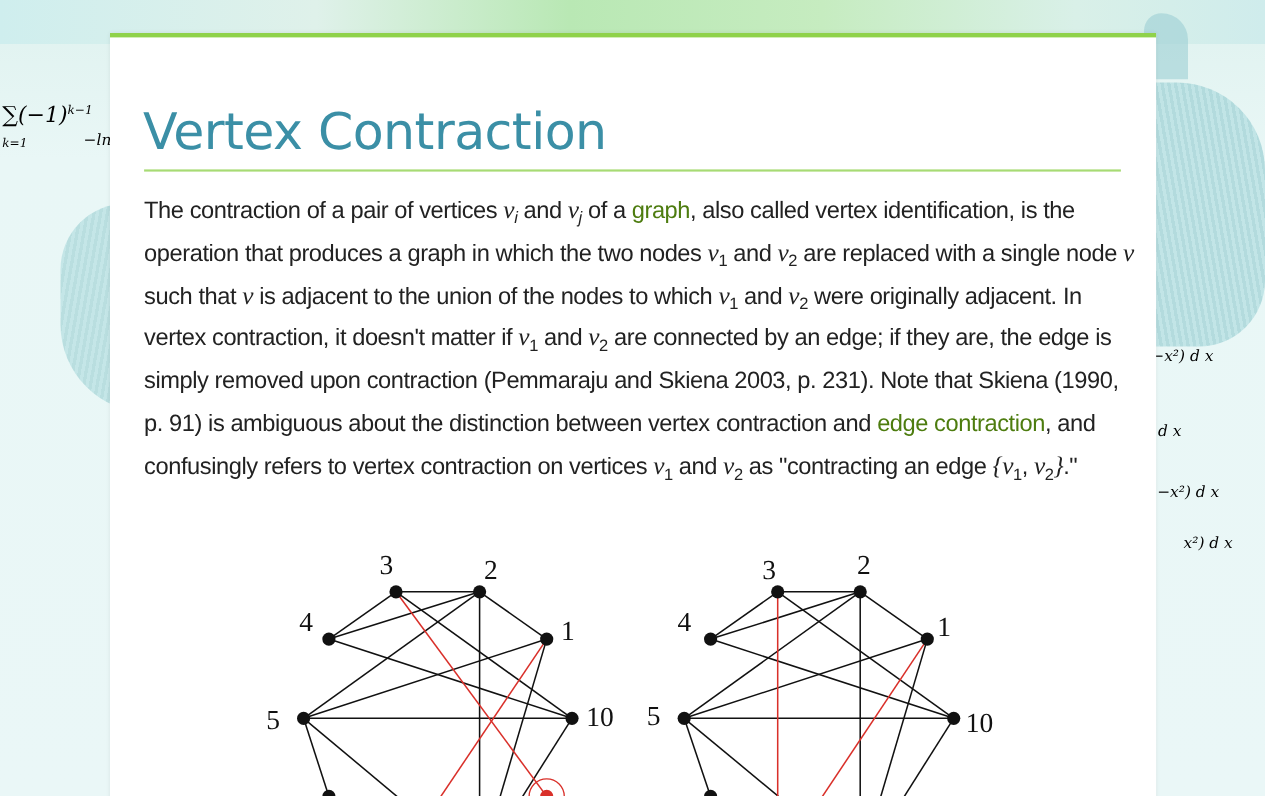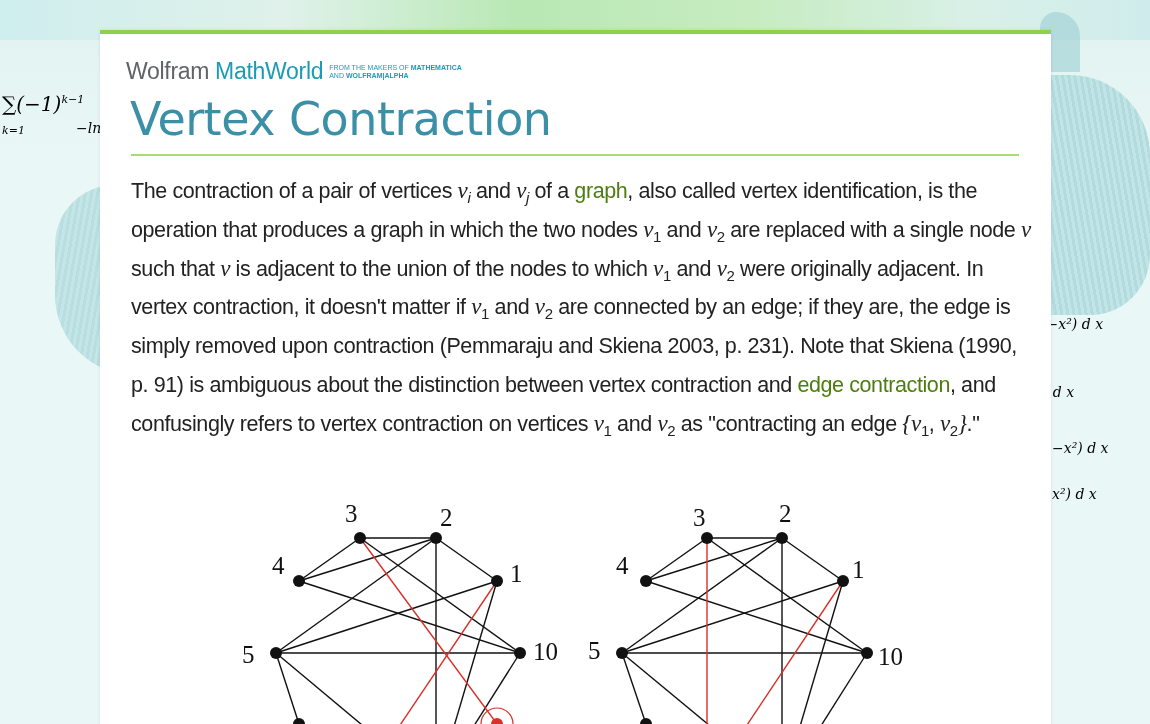--- a/index.html
+++ b/index.html
@@ -70,31 +70,23 @@
 <div class="bg-top"></div>
 <div class="bg-swirl-left"></div>
 <div class="bg-swirl-right2"></div>
 <div class="bg-swirl-right1"></div>
 <div class="bg-formula" style="left:2px;top:92px;font-size:20px;">∑(−1)<sup style="font-size:11px">k−1</sup></div>
 <div class="bg-formula" style="left:2px;top:124px;font-size:11px;">k=1</div>
 <div class="bg-formula" style="left:76px;top:120px;">−ln</div>
 <div class="bg-formula" style="left:1032px;top:316px;">b²−x²)  d x</div>
 <div class="bg-formula" style="left:1012px;top:384px;">²−x²)  d x</div>
 <div class="bg-formula" style="left:1052px;top:440px;text-align:center;">−x²)  d x</div>
-<div class="bg-formula" style="left:1052px;top:486px;">x²)  d x</div>
+<div class="bg-formula" style="left:1052px;top:486px;padding-left:24px;">x²)  d x</div>
 
 <div class="page">
-  <div class="logo">
-    <span class="logo-wolfram">Wolfram</span>
-    <span class="logo-mw">MathWorld</span>
-    <span class="logo-tag">
-      <span>FROM THE MAKERS OF</span> <b>MATHEMATICA</b><br>
-      <span>AND</span> <b>WOLFRAM|ALPHA</b>
-    </span>
-  </div>
 
   <h1 class="title" style="margin:0;font-weight:normal;text-align:right;">Vertex Contraction</h1>
   <div class="title-rule"></div>
 
   <p class="body-text" style="margin:0;"><span>The contraction of a pair of vertices </span><span class="m">v</span><sub class="i">i</sub><span> and </span><span class="m">v</span><sub class="i">j</sub><span> of a </span><a href="#">graph</a><span>, also called vertex identification, is the operation that produces a graph in which the two nodes </span><span class="m">v</span><sub>1</sub><span> and </span><span class="m">v</span><sub>2</sub><span> are replaced with a single node </span><span class="m">v</span><span> such that </span><span class="m">v</span><span> is adjacent to the union of the nodes to which </span><span class="m">v</span><sub>1</sub><span> and </span><span class="m">v</span><sub>2</sub><span> were originally adjacent. In vertex contraction, it doesn't matter if </span><span class="m">v</span><sub>1</sub><span> and </span><span class="m">v</span><sub>2</sub><span> are connected by an edge; if they are, the edge is simply removed upon contraction (Pemmaraju and Skiena 2003, p. 231). Note that Skiena (1990, p. 91) is ambiguous about the distinction between vertex contraction and </span><a href="#">edge contraction</a><span>, and confusingly refers to vertex contraction on vertices </span><span class="m">v</span><sub>1</sub><span> and </span><span class="m">v</span><sub>2</sub><span> as "contracting an edge </span><span class="m">{</span><span class="m">v</span><sub>1</sub><span>, </span><span class="m">v</span><sub>2</sub><span class="m">}</span><span>."</span></p>
 </div>
 
 <svg class="graph" width="1150" height="724">
 
   <g stroke="#111" stroke-width="1.4" fill="none">

